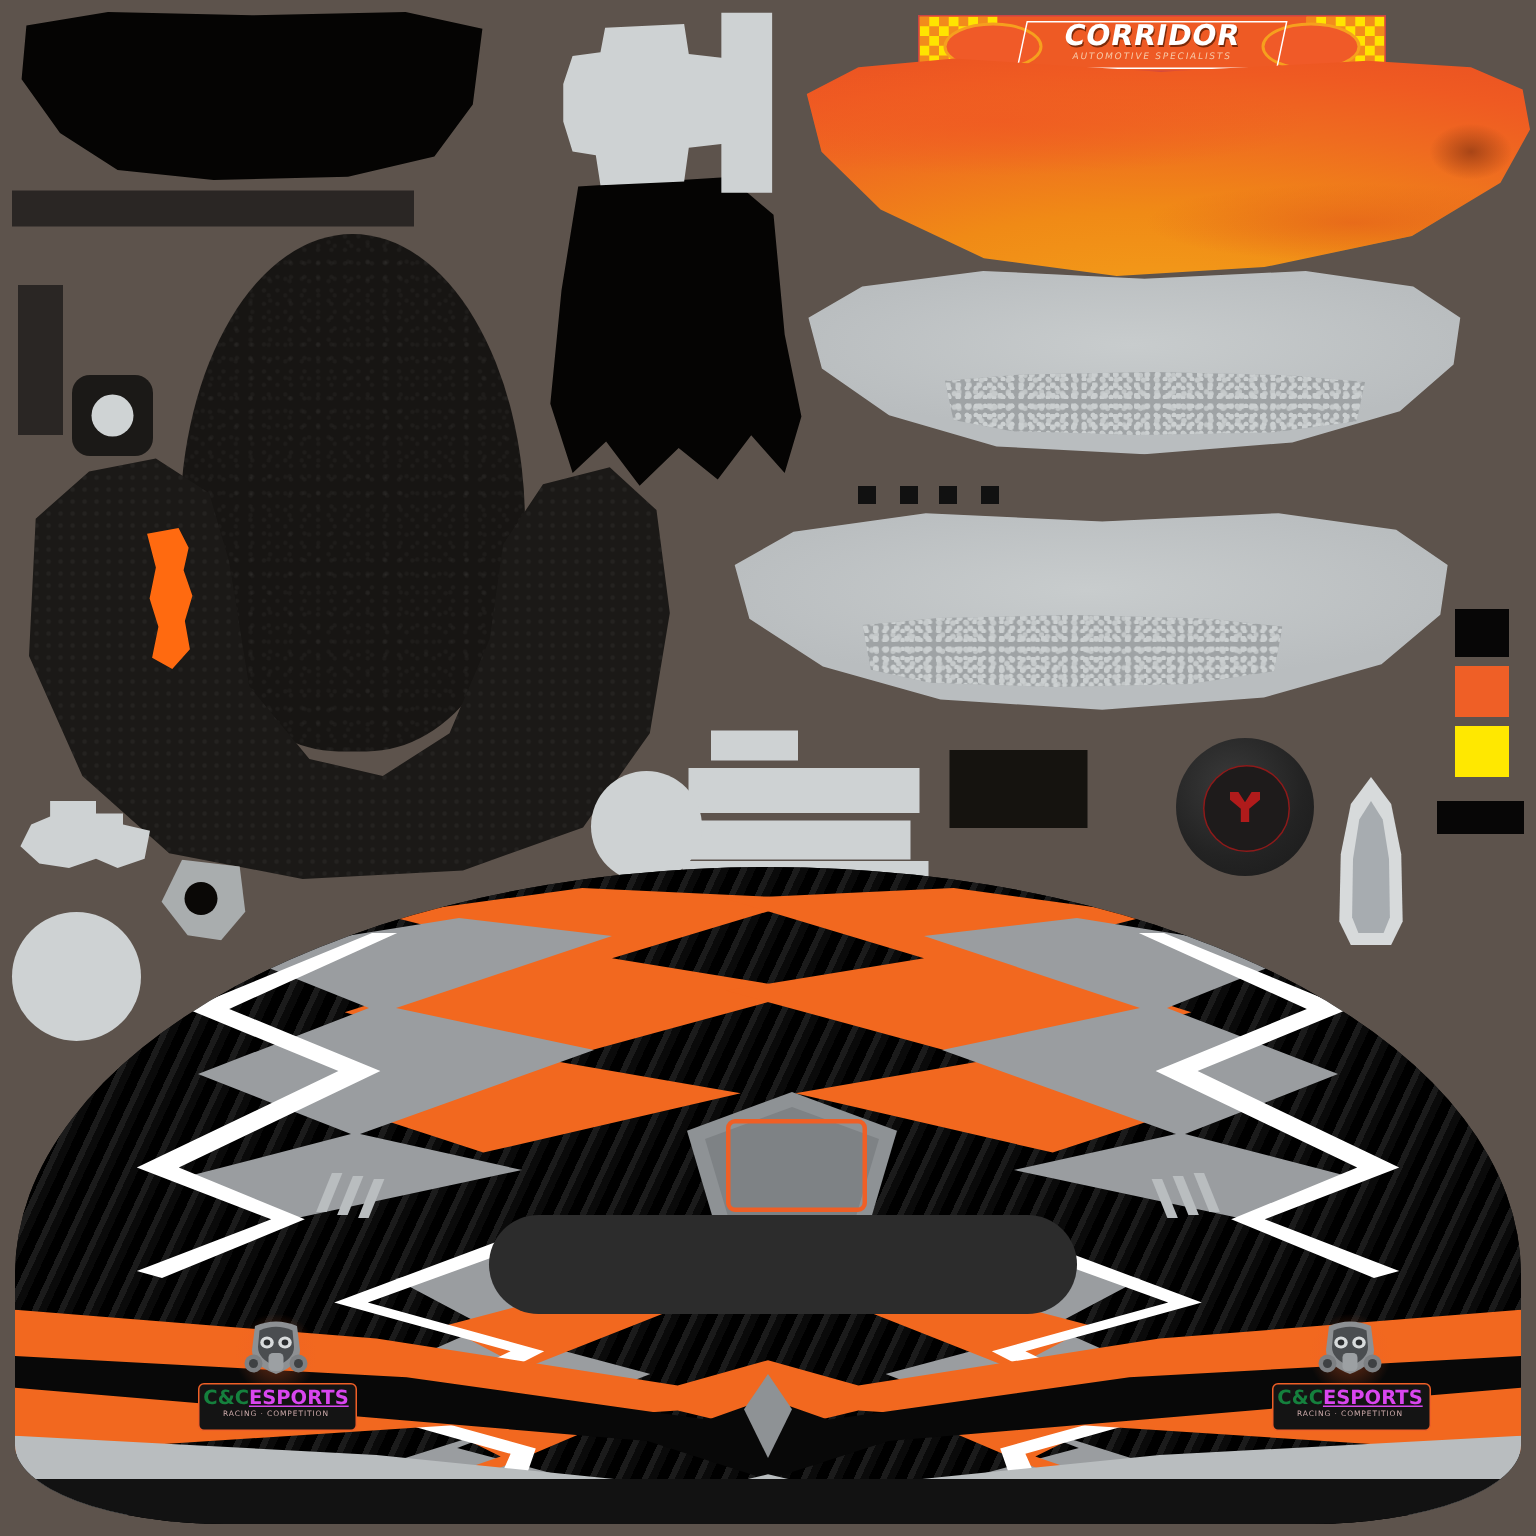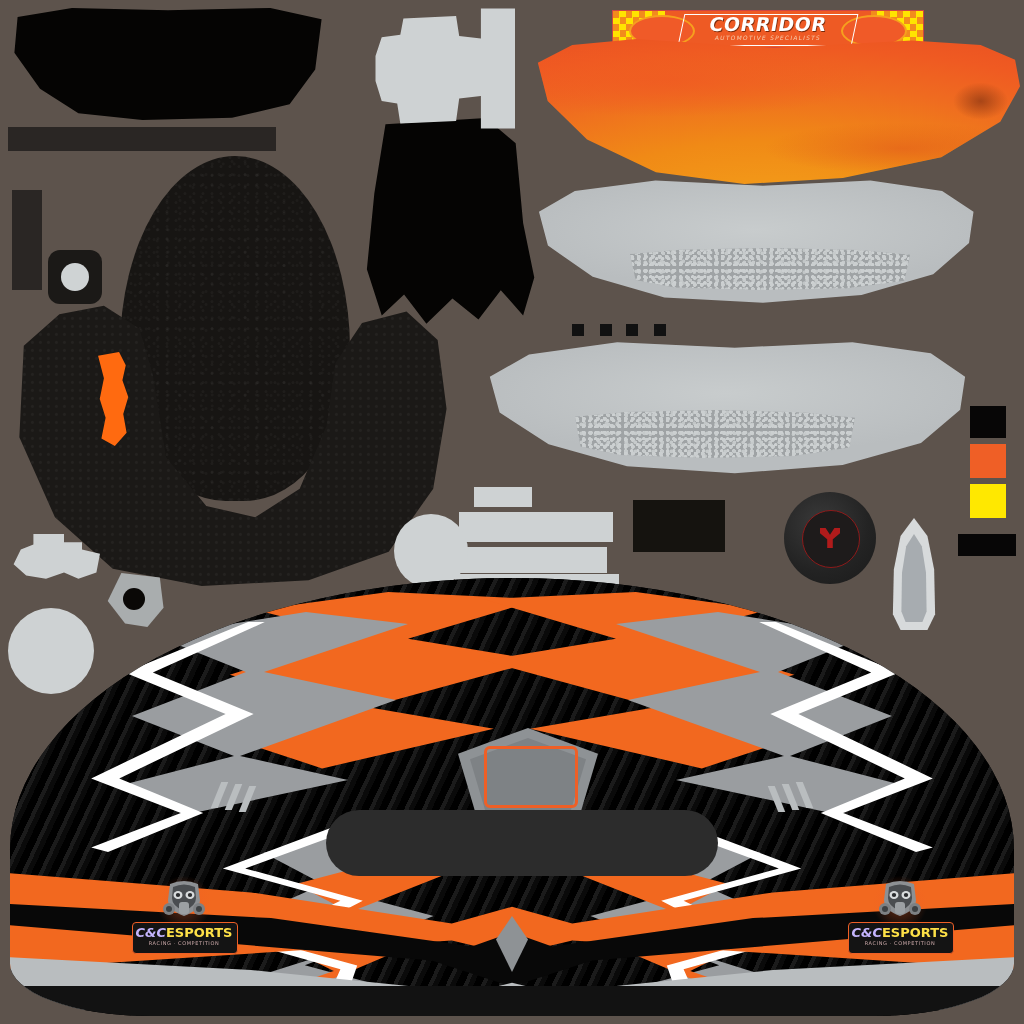--- a/index.html
+++ b/index.html
@@ -252,21 +252,21 @@
 
   
   .cc{position:absolute;width:104px;height:86px;}
   .cc-mask{position:absolute;left:28px;top:0;width:48px;height:50px;}
   .cc-halo{position:absolute;left:22px;top:-2px;width:60px;height:54px;
     border-radius:50%;background:radial-gradient(circle,rgba(239,95,38,.45),transparent 68%);}
   .cc-plate{position:absolute;left:0;top:44px;width:104px;height:30px;
     background:#141414;border:1.5px solid #ef5f26;border-radius:4px;}
   .cc-txt{position:absolute;left:0;top:47px;width:104px;text-align:center;
     font-family:"DejaVu Sans",sans-serif;font-weight:bold;font-size:13px;line-height:15px;}
-  .cc-c{color:#c4b5fd;font-style:italic;} .cc-e{color:#fde047;}
+  .cc-c{color:#15803d;} .cc-e{color:#d946ef;text-decoration:underline;}
   .cc-sub{position:absolute;left:0;top:62px;width:104px;text-align:center;
     font-family:"DejaVu Sans",sans-serif;font-size:5px;letter-spacing:.6px;color:#caa;}
   #cc-left{left:132px;top:890px;}
   #cc-right{left:848px;top:890px;}
 </style>
 </head>
 <body>
 
 <div id="stage">
 

